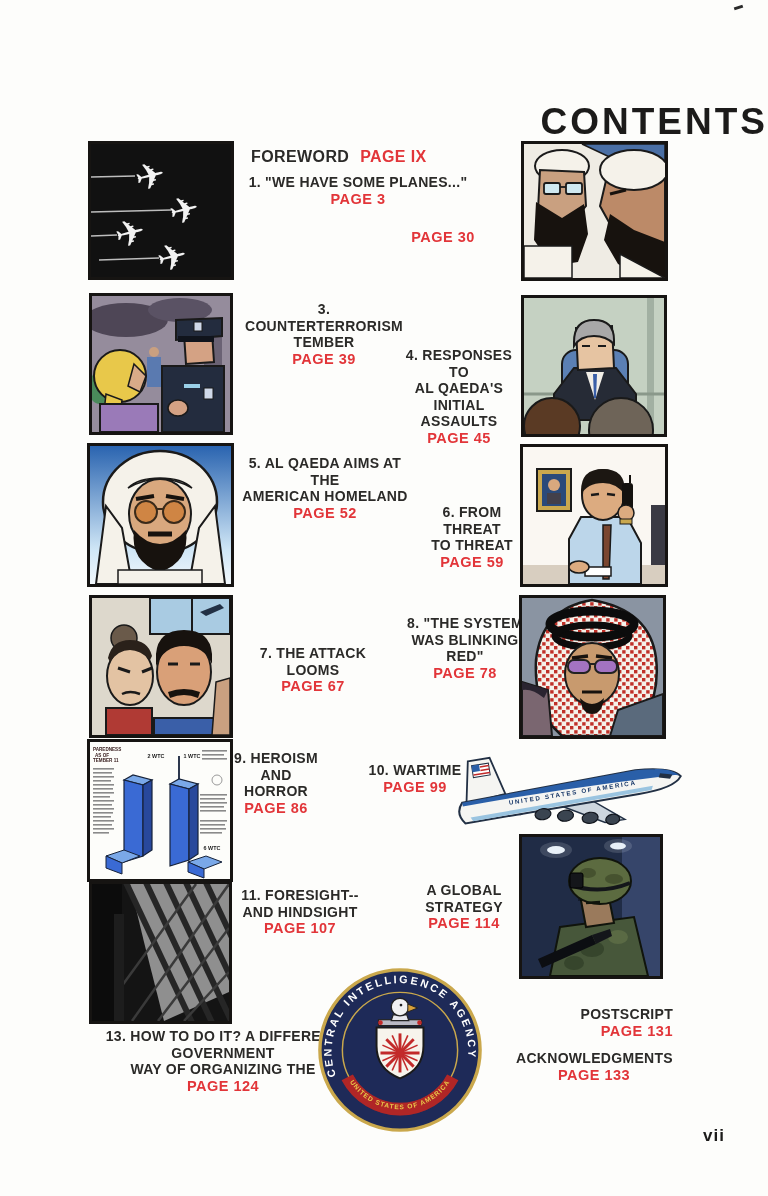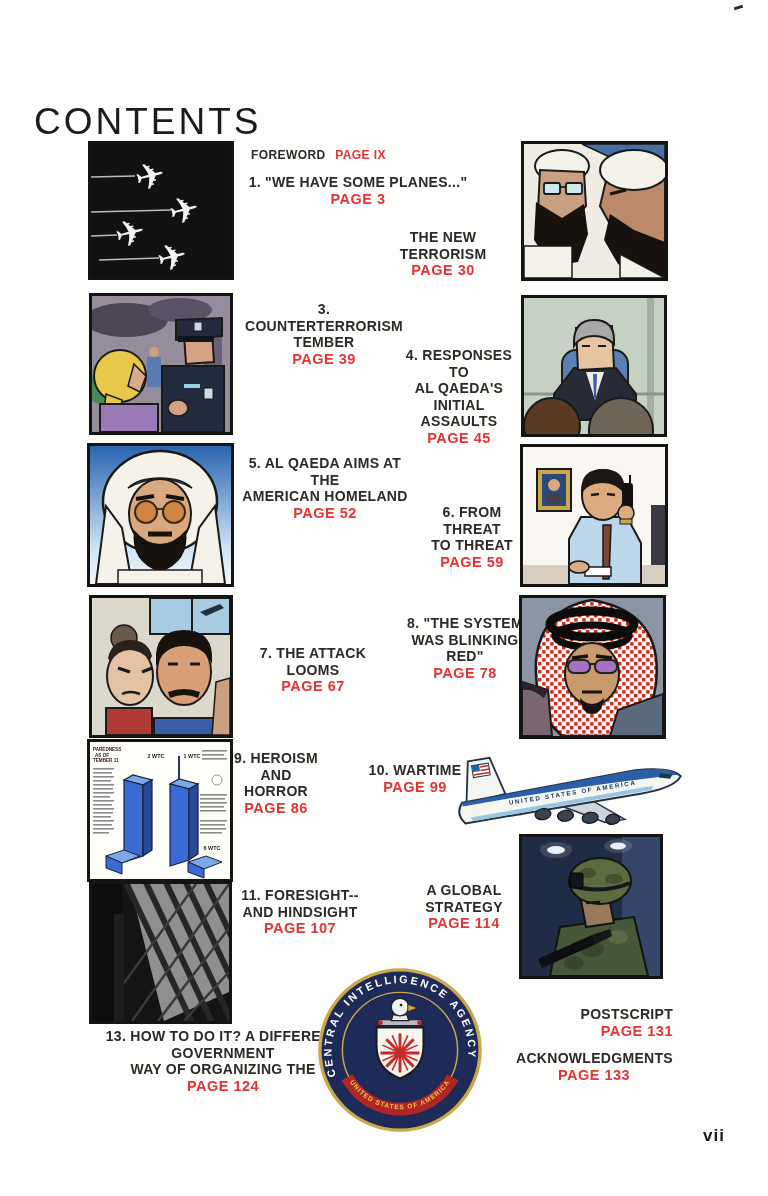--- a/index.html
+++ b/index.html
@@ -2,24 +2,24 @@
 <html><head>
 <meta charset="utf-8">
 <style>
   html,body{margin:0;padding:0;}
   body{
     width:768px;height:1196px;position:relative;background:#fdfdfb;
     font-family:"Liberation Sans", sans-serif;color:#2b2a28;overflow:hidden;
   }
   .abs{position:absolute;}
   .title{
-    left:0;right:0;top:101px;text-align:left;
-    font-size:37px;font-weight:normal;letter-spacing:3px;color:#1c1b1a;margin-left:34px;
+    left:0;right:0;top:101px;text-align:right;
+    font-size:37px;font-weight:bold;letter-spacing:3px;color:#1c1b1a;margin-left:34px;
   }
-  .foreword{left:251px;top:148px;font-size:12px;font-weight:bold;letter-spacing:.4px;}
+  .foreword{left:251px;top:148px;font-size:16px;font-weight:bold;letter-spacing:.4px;}
   .entry{font-size:14px;font-weight:bold;text-align:center;line-height:16.5px;letter-spacing:.3px;color:#2b2a28;}
   .pg{color:#e23539;font-size:14.5px;letter-spacing:.5px;}
   .red{color:#e23539;}
   .panel{position:absolute;border:3px solid #161412;background:#fff;box-sizing:border-box;}
   .panel svg{display:block;width:100%;height:100%;}
   .folio{left:703px;top:1126px;font-size:17px;font-weight:bold;color:#1c1b1a;letter-spacing:1px;}
   .corner-mark{left:734px;top:6px;width:9px;height:3px;background:#2a2a2a;transform:rotate(-18deg);}
   .seal-wrap{left:316px;top:966px;width:168px;height:168px;}
   .af1-wrap{left:448px;top:738px;width:246px;height:102px;}
 </style>
@@ -32,21 +32,20 @@
   <span>FOREWORD</span>
   <span class="red" style="margin-left:6px;">PAGE IX</span>
 </div>
 
 <div class="abs entry" style="left:240px;top:174px;width:236px;">
   <div>1. "WE HAVE SOME PLANES..."</div>
   <div class="pg">PAGE 3</div>
 </div>
 
 <div class="abs entry" style="left:367px;top:229px;width:152px;">
-  <div>THE NEW TERRORISM</div>
   <div class="pg">PAGE 30</div>
 </div>
 
 <div class="abs entry" style="left:240px;top:301px;width:168px;">
   <div>3. COUNTERTERRORISM</div>
   <div>TEMBER</div>
   <div class="pg">PAGE 39</div>
 </div>
 
 <div class="abs entry" style="left:396px;top:347px;width:126px;">

